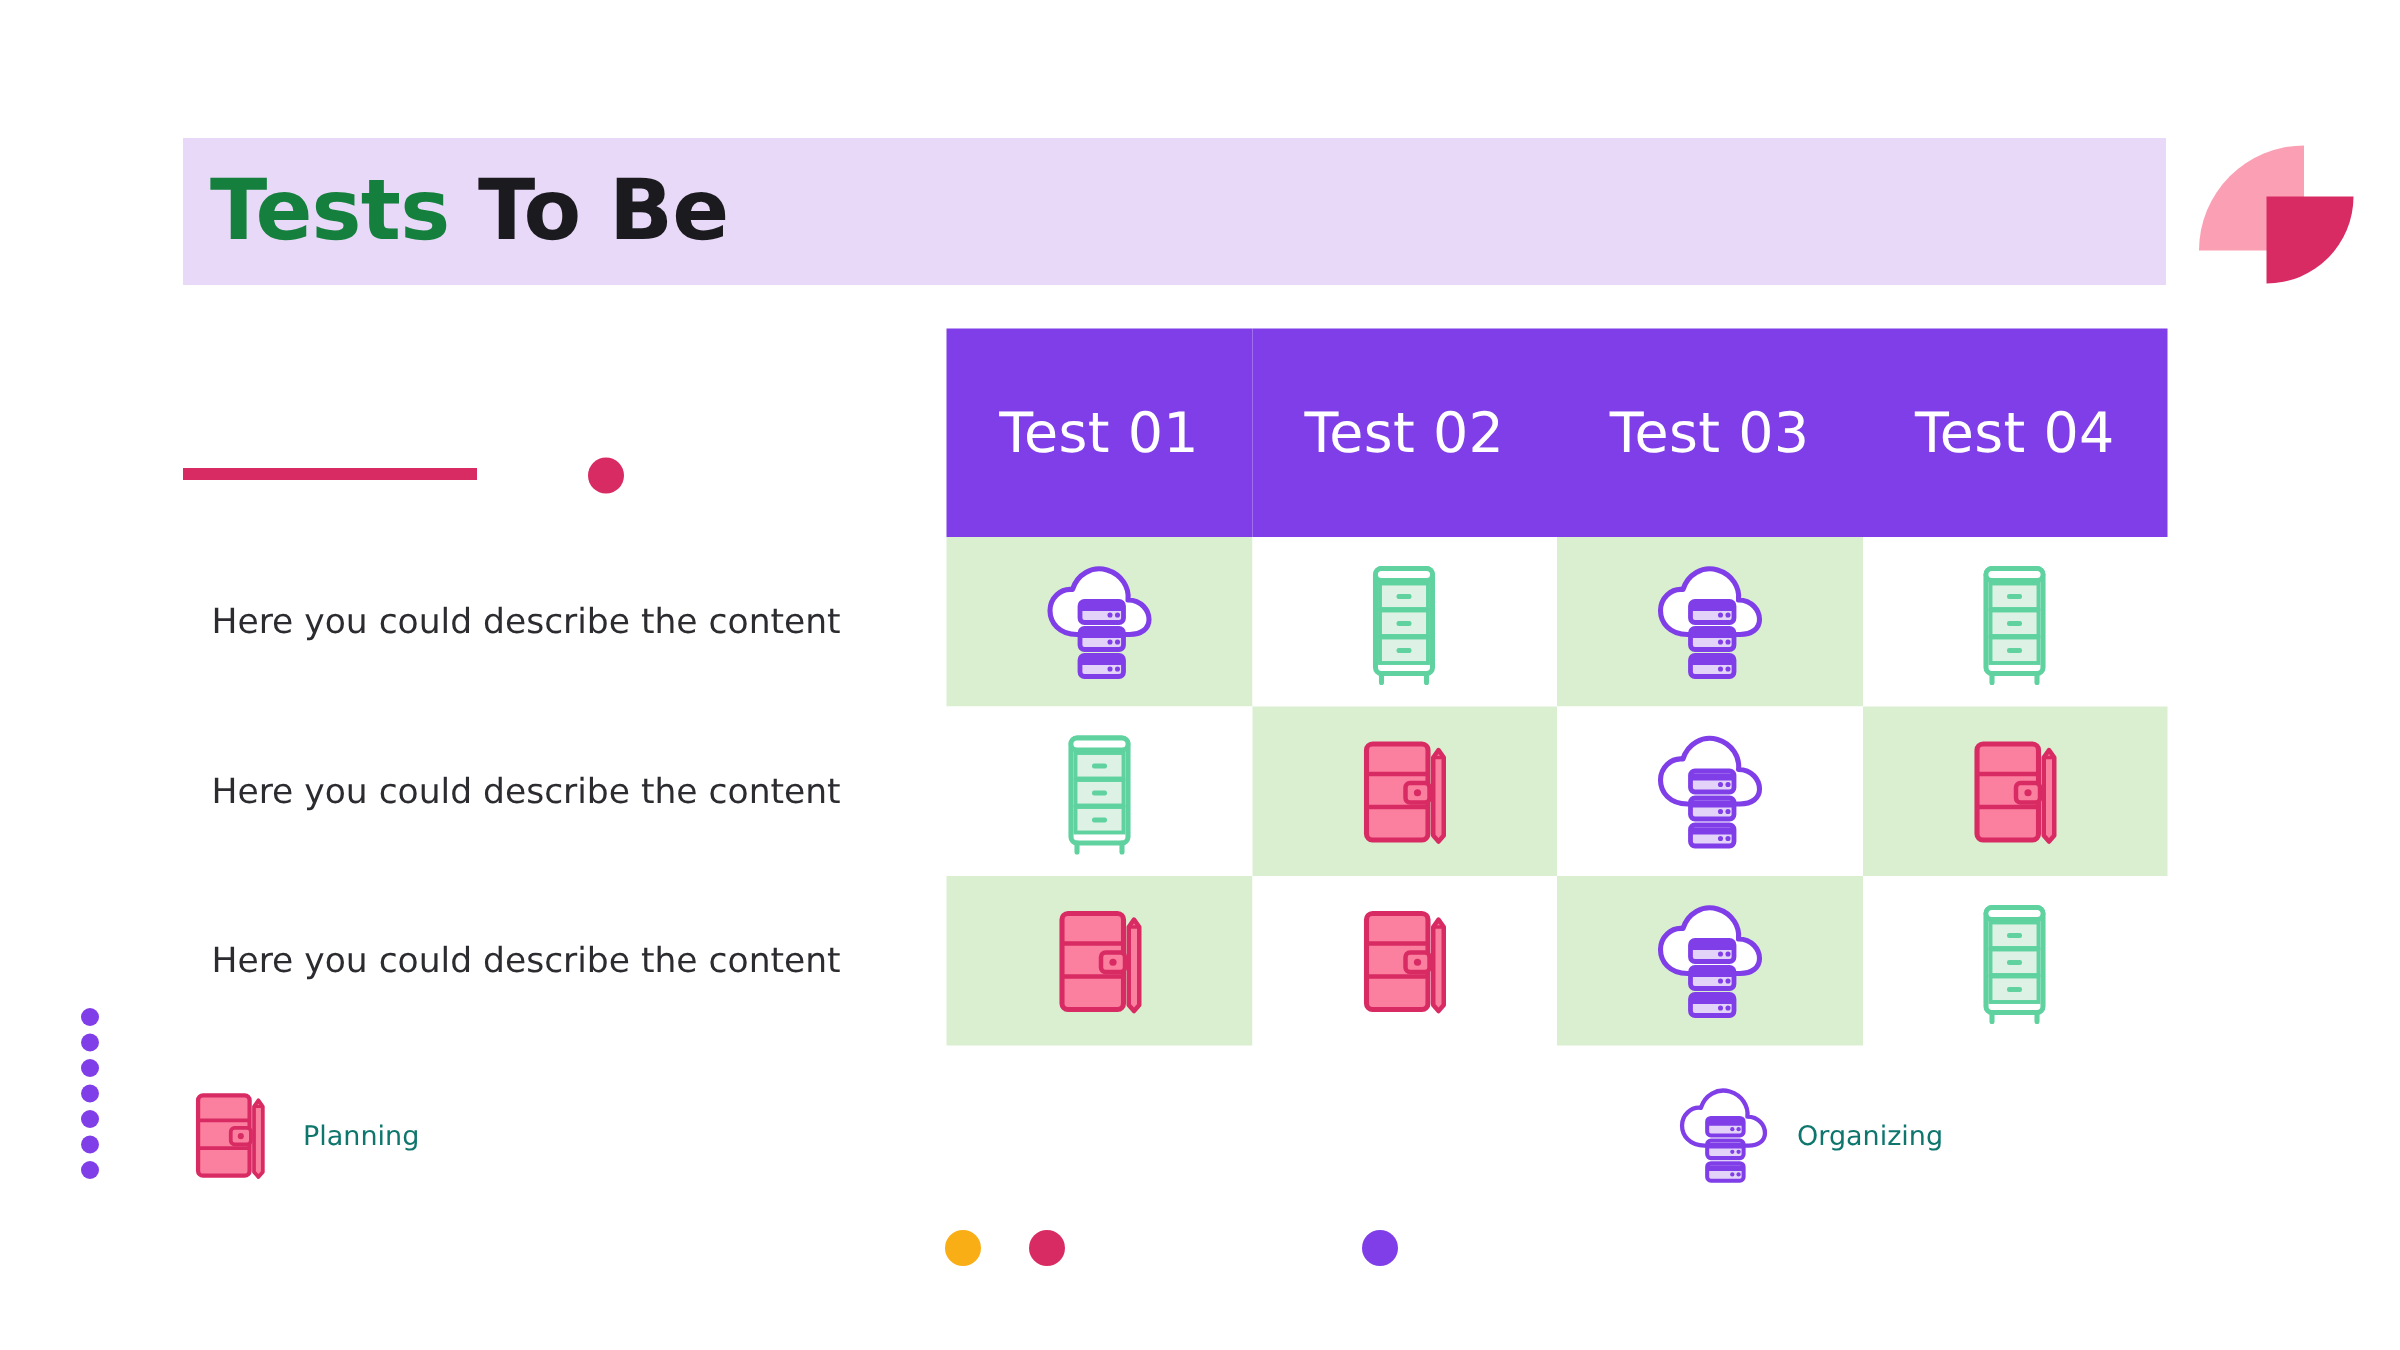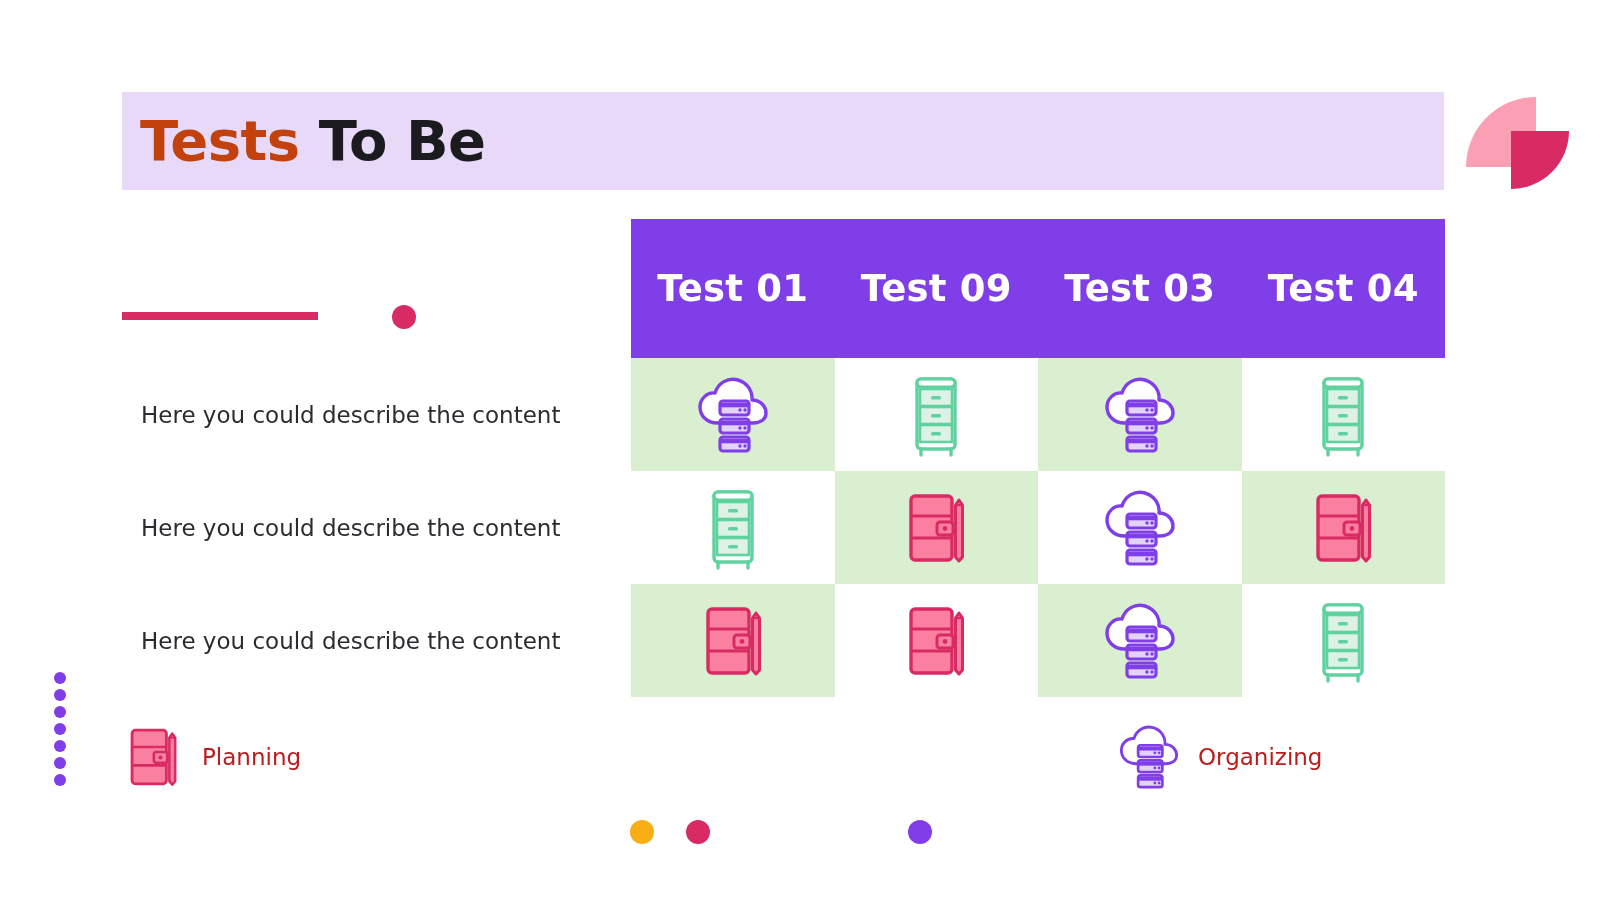--- a/index.html
+++ b/index.html
@@ -29,21 +29,21 @@
   #title-band{
     position:absolute;left:122px;top:92px;width:1322px;height:98px;
     background:#e7d9f7;
   }
   #page-title{
     position:absolute;left:140px;top:108px;
     font-size:56px;line-height:66px;font-weight:bold;
     letter-spacing:-0.5px;
     white-space:nowrap;
   }
-  #page-title .accent{color:#c2410c;margin-top:37px;}
+  #page-title .accent{color:#15803d;margin-top:37px;}
   #page-title .plain{color:#1b1b1f;text-align:right;}
 
   
   #deco-line{
     position:absolute;left:122px;top:312px;width:196px;height:8px;
     background:#d92b63;
   }
   #deco-dot-crimson{
     position:absolute;left:392px;top:305px;width:24px;height:24px;
     border-radius:50%;background:#d92b63;
@@ -61,21 +61,21 @@
   #deco-dot-purple{left:908px;top:820px;width:24px;height:24px;background:#7f3ee8;}
 
   
   #matrix{
     position:absolute;left:631px;top:219px;width:814px;
     border-collapse:collapse;table-layout:fixed;
   }
   #matrix th{
     height:139px;
     background:#7f3ee8;color:#ffffff;
-    font-size:37px;font-weight:bold;letter-spacing:0.2px;
+    font-size:37px;font-weight:normal;letter-spacing:0.2px;
     text-align:center;vertical-align:middle;
     padding:0;
   }
   #matrix td{
     height:113px;width:203.5px;
     padding:0;text-align:center;vertical-align:middle;
     background:#ffffff;
   }
   #matrix td.on{background:#d9efd0;}
 
@@ -88,21 +88,21 @@
   #row-label-0{top:402px;}
   #row-label-1{top:515px;}
   #row-label-2{top:628px;}
 
   
   #legend{position:absolute;left:0;top:716px;width:1600px;height:82px;}
   .legend-item{position:absolute;display:flex;align-items:center;gap:18px;}
   #legend-item-0{left:122px;top:0;}
   #legend-item-1{left:620px;top:0;}
   #legend-item-2{left:1118px;top:0;}
-  .legend-label{font-size:23px;color:#b91c1c;white-space:nowrap;}
+  .legend-label{font-size:18px;color:#0f766e;white-space:nowrap;}
   .legend-icon{width:62px;height:82px;display:flex;align-items:center;justify-content:center;}
 
   .cell-icon{width:74px;height:88px;display:inline-block;vertical-align:middle;}
 </style>
 </head>
 <body>
 
 <div class="stage">
 
   <div class="deco-tr" id="deco-quarter-light"></div>
@@ -128,21 +128,21 @@
   <div class="deco-bottom-dot" id="deco-dot-purple"></div>
 
   <div class="row-label" id="row-label-0">Here you could describe the content</div>
   <div class="row-label" id="row-label-1">Here you could describe the content</div>
   <div class="row-label" id="row-label-2">Here you could describe the content</div>
 
   <table id="matrix">
     <thead>
       <tr>
         <th>Test 01</th>
-        <th>Test 09</th>
+        <th>Test 02</th>
         <th>Test 03</th>
         <th>Test 04</th>
       </tr>
     </thead>
     <tbody id="matrix-body">
         <tr>
           <td class="on"><span><svg class="cell-icon" width="74" height="88" viewBox="0 0 74 88" xmlns="http://www.w3.org/2000/svg">
                 <path d="M22 52 C10 52 4 44 4 36 C4 28 11 21 19 22 C22 12 32 6 42 9 C52 12 57 21 56 29 C65 29 70 36 70 42 C70 48 65 52 57 52 Z" fill="#ffffff" stroke="#7f3ee8" stroke-width="3.4" stroke-linejoin="round"></path>
                 <rect x="24" y="30" width="29" height="14" rx="3" fill="#e3d3f8" stroke="#7f3ee8" stroke-width="3.2"></rect>
                 <path d="M24 34 h29" stroke="#7f3ee8" stroke-width="4.6"></path>

